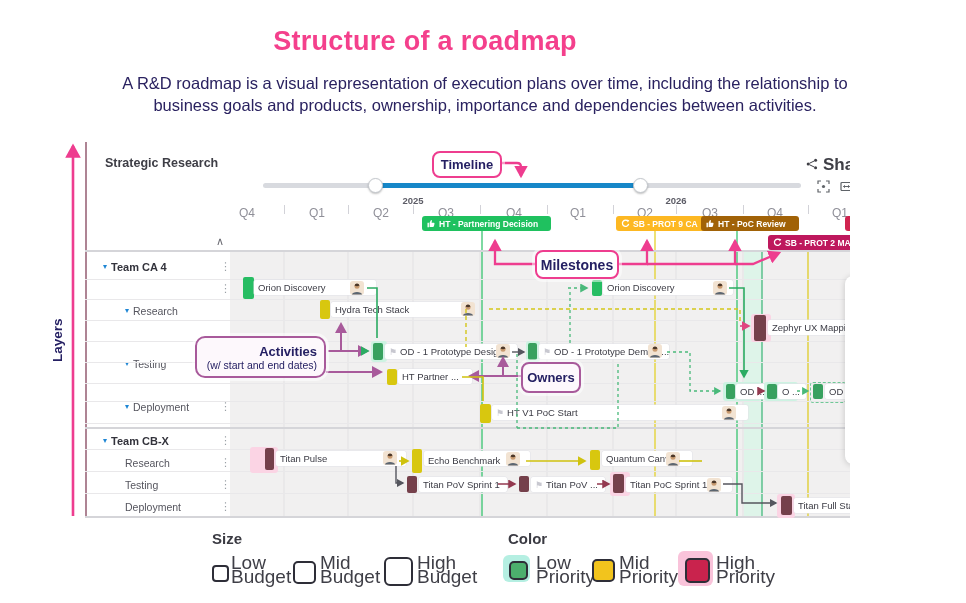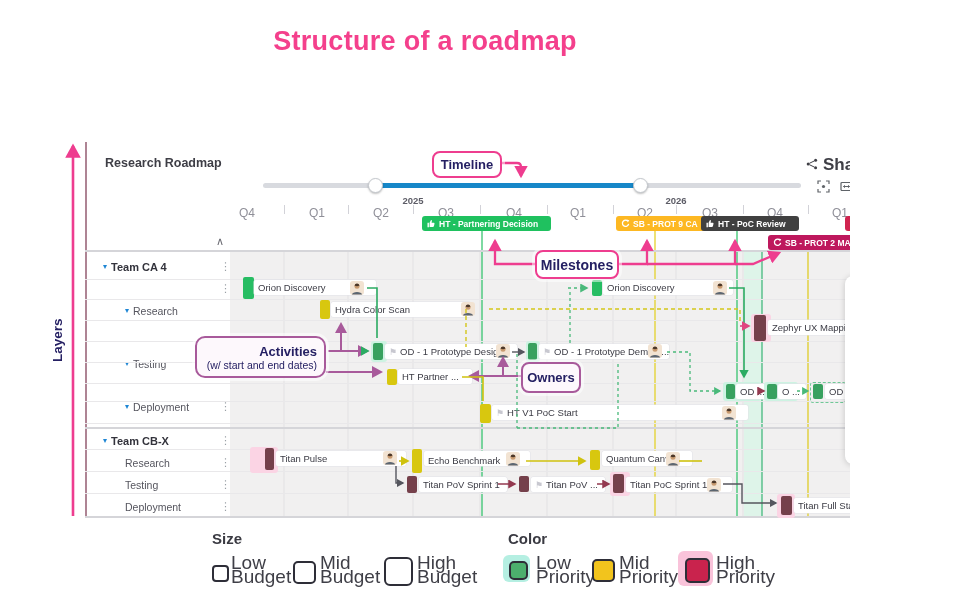--- a/index.html
+++ b/index.html
@@ -59,20 +59,21 @@
   .hline{left:85px;width:803px;height:1px;background:#e9e8ea;z-index:2;}
   .hline.strong{background:#d5d5d9;height:1.5px;}
   .leftedge{left:85px;top:142px;width:1.5px;height:374px;background:#8c5066;z-index:2;opacity:.7;}
 </style>
 </head>
 <body>
 
 <div class="canvas">
 
   <div class="abs page-title">Structure of a roadmap</div>
+  <div class="abs page-desc">A R&amp;D roadmap is a visual representation of execution plans over time, including the relationship to business goals and products, ownership, importance and dependencies between activities.</div>
 
   <div class="abs chart-bg"></div>
   <svg id="under" class="layer" width="966" height="603" viewBox="0 0 966 603">
       <line x1="284" y1="250" x2="284" y2="516" stroke="#e2e1e3" stroke-width="1"></line>
       <line x1="348" y1="250" x2="348" y2="516" stroke="#e2e1e3" stroke-width="1"></line>
       <line x1="413" y1="250" x2="413" y2="516" stroke="#e2e1e3" stroke-width="1"></line>
       <line x1="480" y1="250" x2="480" y2="516" stroke="#e2e1e3" stroke-width="1"></line>
       <line x1="547" y1="250" x2="547" y2="516" stroke="#e2e1e3" stroke-width="1"></line>
       <line x1="613" y1="250" x2="613" y2="516" stroke="#e2e1e3" stroke-width="1"></line>
       <line x1="676" y1="250" x2="676" y2="516" stroke="#e2e1e3" stroke-width="1"></line>
@@ -82,21 +83,21 @@
       <rect x="744" y="250" width="18" height="266" fill="#daf4e7" opacity="0.85"></rect>
       <line x1="762" y1="250" x2="762" y2="516" stroke="#45b97e" stroke-width="1.3"></line>
       <line x1="482" y1="231" x2="482" y2="516" stroke="#28c064" stroke-width="1.4" opacity="0.85"></line>
       <line x1="655" y1="231" x2="655" y2="516" stroke="#e3cf1b" stroke-width="1.4" opacity="0.85"></line>
       <line x1="737" y1="231" x2="737" y2="516" stroke="#28c064" stroke-width="1.4" opacity="0.85"></line>
       <line x1="808" y1="250" x2="808" y2="516" stroke="#e3cf1b" stroke-width="1.4" opacity="0.85"></line>
       <line x1="875" y1="231" x2="875" y2="516" stroke="#cf2b55" stroke-width="1.4" opacity="0.85"></line>
     </svg>
 
   <div class="abs leftedge"></div>
-  <div class="abs rm-title">Research Roadmap</div>
+  <div class="abs rm-title">Strategic Research</div>
 
   <div class="abs share">
     <span><svg width="12" height="12" viewBox="0 0 12 12">
           <circle cx="9.6" cy="2.2" r="1.5" fill="#3f3f46"></circle>
           <circle cx="2.2" cy="6" r="1.5" fill="#3f3f46"></circle>
           <circle cx="9.6" cy="9.8" r="1.5" fill="#3f3f46"></circle>
           <path d="M3.4,5.3 8.4,2.9 M3.4,6.7 8.4,9.1" stroke="#3f3f46" stroke-width="1"></path>
         </svg></span>
     <span>Share</span>
   </div>
@@ -155,21 +156,21 @@
       </div>
       <div class="abs badge" style="position: absolute; left: 616px; top: 216px; width: 83px; background: rgb(253, 184, 34);">
         <span style="display:flex">
           <svg width="9" height="9" viewBox="0 0 9 9">
             <path d="M7.6,4.8 A3.1,3.1 0 1,1 6.7,2.1" fill="none" stroke="#fff" stroke-width="1.3"></path>
             <path d="M5.6,0.4 L8.3,1.2 L6.8,3.4 z" fill="#fff"></path>
           </svg>
         </span>
         <span>SB - PROT 9 CA</span>
       </div>
-      <div class="abs badge" style="position: absolute; left: 701px; top: 216px; width: 88px; background: #404040;">
+      <div class="abs badge" style="position: absolute; left: 701px; top: 216px; width: 88px; background: #a16207;">
         <span style="display:flex">
           <svg width="9" height="9" viewBox="0 0 9 9">
             <path d="M0.5,3.8 h1.4 v4.4 H0.5 z M2.6,8 h3.2 c.6,0 1-.3 1.1-.8 l.6-2.4 c.15-.6-.3-1.1-.9-1.1 H4.6 l.3-1.7 c.1-.6-.3-1.1-.9-1.1 L2.6,3.8 z" fill="#fff"></path>
           </svg>
         </span>
         <span>HT - PoC Review</span>
       </div>
       <div class="abs badge" style="position: absolute; left: 768px; top: 235px; width: 86px; background: #be185d;">
         <span style="display:flex">
           <svg width="9" height="9" viewBox="0 0 9 9">
@@ -263,21 +264,21 @@
         <span>Orion Discovery</span>
       </div>
       <div class="avatar" style="position: absolute; left: 713px; top: 281px; width: 14px; height: 14px;"><svg width="14" height="14" viewBox="0 0 14 14">
           <rect width="14" height="14" rx="3" fill="#f2e3d2"></rect>
           <circle cx="7" cy="5.2" r="2.5" fill="#c99b70"></circle>
           <path d="M7,2.6 a2.6,2.6 0 0 1 2.5,2 a5,5 0 0 1 -5,0 a2.6,2.6 0 0 1 2.5,-2z" fill="#4a3628"></path>
           <path d="M2,13.6 c0,-3.4 10,-3.4 10,0 z" fill="#5b6570"></path>
         </svg></div>
       <div class="bar" style="position: absolute; left: 320px; top: 300px; width: 10px; height: 19px; background: rgb(216, 199, 15);"></div>
       <div class="chip" style="position: absolute; left: 331px; top: 302px; width: 132px;">
-        <span>Hydra Color Scan</span>
+        <span>Hydra Tech Stack</span>
       </div>
       <div class="avatar" style="position: absolute; left: 461px; top: 302px; width: 14px; height: 14px;"><svg width="14" height="14" viewBox="0 0 14 14">
           <rect width="14" height="14" rx="3" fill="#f2e3d2"></rect>
           <circle cx="7" cy="5.2" r="2.5" fill="#c99b70"></circle>
           <path d="M7,2.6 a2.6,2.6 0 0 1 2.5,2 a5,5 0 0 1 -5,0 a2.6,2.6 0 0 1 2.5,-2z" fill="#4a3628"></path>
           <path d="M2,13.6 c0,-3.4 10,-3.4 10,0 z" fill="#5b6570"></path>
         </svg></div>
       <div class="patch" style="position: absolute; left: 751px; top: 314px; width: 20px; height: 28px; background: rgb(251, 212, 228);"></div>
       <div class="bar" style="position: absolute; left: 754px; top: 315px; width: 12px; height: 26px; background: rgb(117, 64, 75);"></div>
       <div class="chip" style="position: absolute; left: 768px; top: 320px; width: 85px;">

